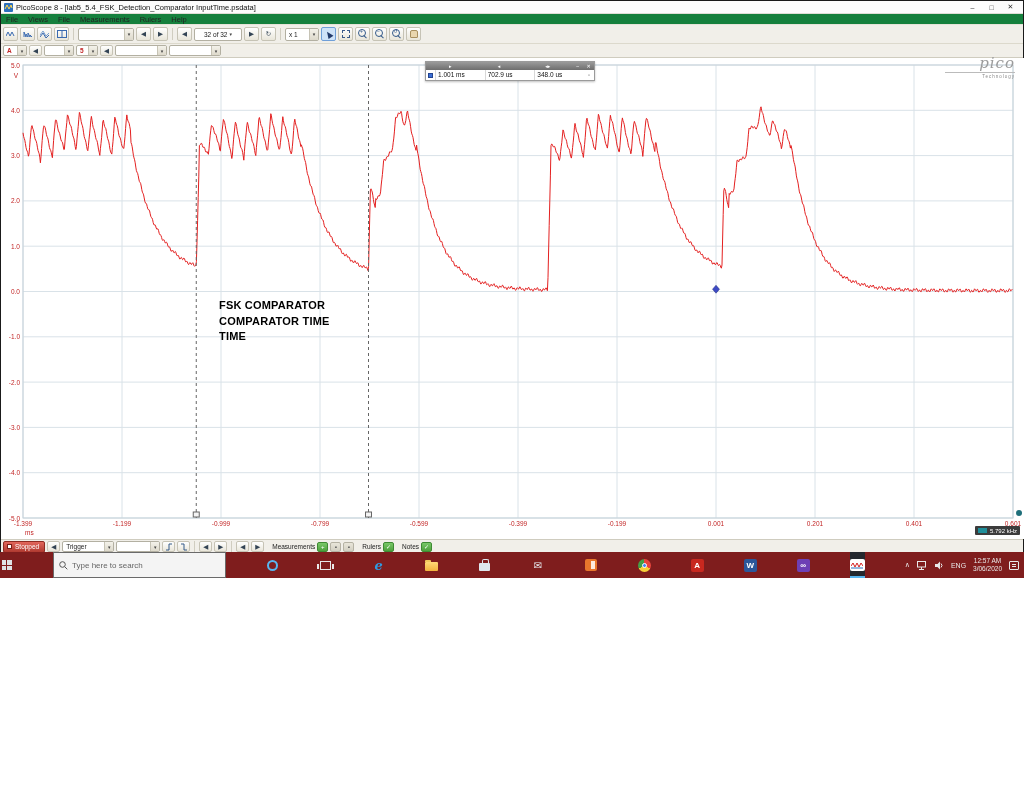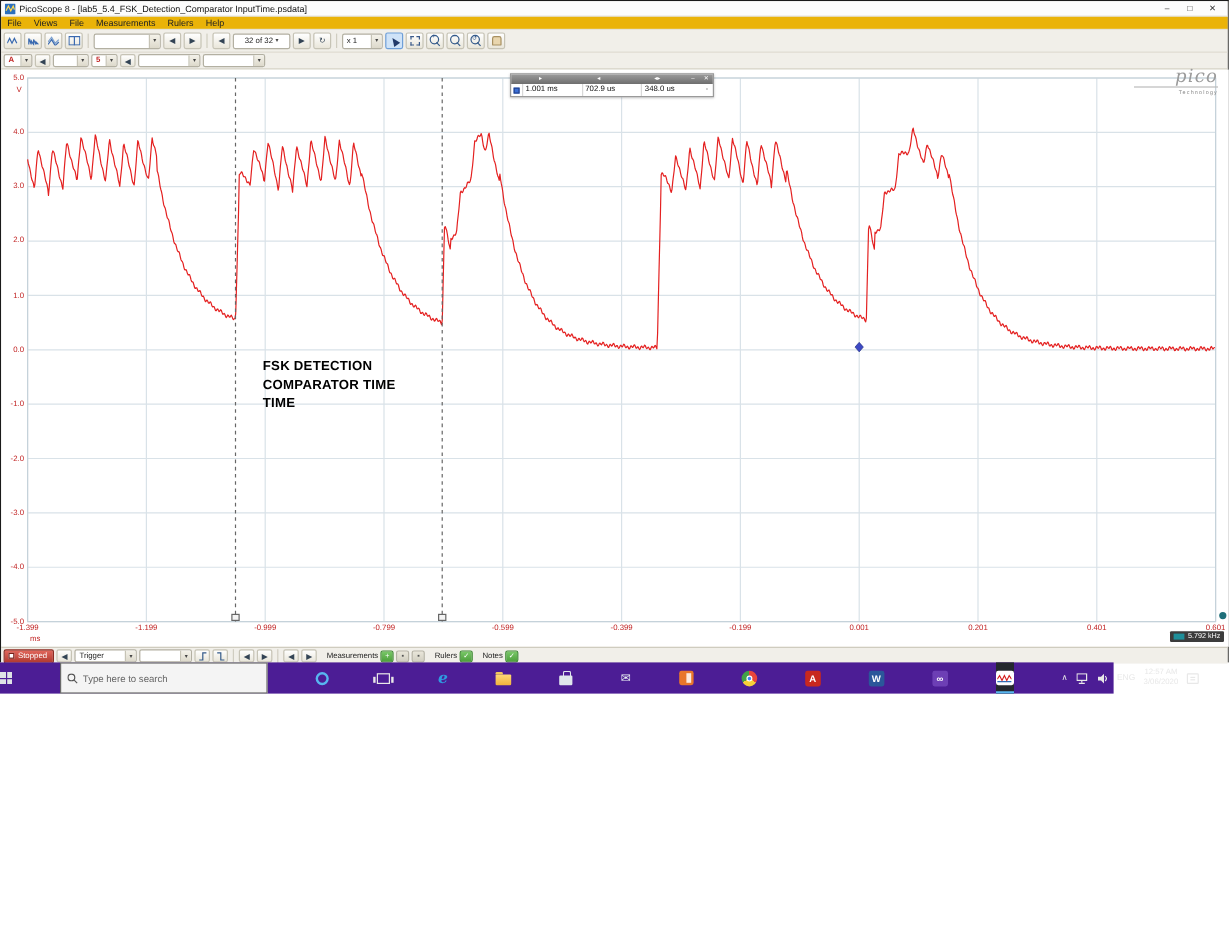--- a/index.html
+++ b/index.html
@@ -2,21 +2,21 @@
 <html><head>
 <meta charset="utf-8">
 <style>
 *{margin:0;padding:0;box-sizing:border-box;}
 html,body{width:1024px;height:788px;background:#fff;font-family:"Liberation Sans","DejaVu Sans",sans-serif;overflow:hidden;position:relative;}
 
 .app{position:absolute;left:0;top:0;width:1024px;height:552px;background:#f1efe9;border:1px solid #1a1a1a;border-bottom:none;}
 .titlebar{position:absolute;left:0;top:0;width:100%;height:13px;background:#fcfcfc;border-bottom:1px solid #e0ded6;display:flex;align-items:center;gap:3px;padding:0 3px;font-size:7.5px;color:#111;}
 .win-controls{margin-left:auto;display:flex;}
 .win-btn{width:19px;height:12px;display:flex;align-items:center;justify-content:center;font-size:7px;color:#333;}
-.menubar{position:absolute;left:0;top:13px;width:100%;height:11px;background:#eab308;border-bottom:1px solid #e6e3d8;display:flex;align-items:flex-end;font-size:7.5px;color:#222;}
+.menubar{position:absolute;left:0;top:13px;width:100%;height:11px;background:#15803d;border-bottom:1px solid #e6e3d8;display:flex;align-items:flex-end;font-size:7.5px;color:#222;}
 .menu-item{padding:0 5px;}
 .toolbar1{position:absolute;left:0;top:24px;width:100%;height:19px;background:#f1efe9;border-bottom:1px solid #dcd9cc;display:flex;align-items:center;gap:2px;padding:0 2px;}
 .toolbar2{position:absolute;left:0;top:43px;width:100%;height:14px;background:#f1efe9;border-bottom:1px solid #cfccbf;display:flex;align-items:center;gap:2px;padding:0 2px;}
 .tbtn{height:14px;min-width:15px;border:1px solid #c6c3b5;border-radius:2px;background:linear-gradient(#ffffff,#e9e6da);display:inline-flex;align-items:center;justify-content:center;font-size:6.5px;color:#345;padding:0 1px;}
 .toolbar2 .tbtn,.bottombar .tbtn{height:11px;min-width:13px;}
 .tbtn.active{background:#cfe3f8;border-color:#6f9fd8;}
 .sep{width:1px;height:12px;background:#d0cdc0;margin:0 2px;}
 .combo{height:13px;border:1px solid #b3b0a2;background:#fff;border-radius:2px;display:inline-flex;align-items:center;font-size:6.5px;color:#222;padding-left:3px;overflow:hidden;}
 .toolbar2 .combo,.bottombar .combo{height:11px;}
 .combo .combo-arrow{margin-left:auto;width:9px;align-self:stretch;background:linear-gradient(#f4f2ea,#ddd9cb);border-left:1px solid #c6c3b5;display:flex;align-items:center;justify-content:center;font-size:5px;color:#444;}
@@ -55,21 +55,21 @@
 .freq-chip{width:9px;height:5px;background:#1f8f9a;}
 .corner-dot{position:absolute;right:3px;top:452px;width:6px;height:6px;border-radius:50%;background:#1f6f7a;}
 
 .bottombar{position:absolute;left:0;top:538px;width:100%;height:14px;background:#f1efe9;border-top:1px solid #cfccbf;display:flex;align-items:center;gap:2px;padding:0 2px;font-size:6.5px;color:#222;}
 .stopped-btn{height:12px;padding:0 5px 0 3px;border-radius:2px;background:linear-gradient(#e2675c,#b03a30);border:1px solid #8d2b22;color:#fff;display:inline-flex;align-items:center;gap:3px;font-size:6.5px;font-family:inherit;}
 .stop-square{width:5px;height:5px;background:#fff;border:1px solid #7a1f18;display:inline-block;}
 .chip{height:10px;min-width:11px;border-radius:2px;display:inline-flex;align-items:center;justify-content:center;font-size:6px;color:#fff;border:1px solid #3e8a33;background:linear-gradient(#79c868,#4da03c);padding:0 1px;font-family:inherit;}
 .chip.gray{background:linear-gradient(#e9e6da,#d2cfc2);border-color:#b5b2a4;color:#555;}
 .bb-label{margin-left:6px;}
 
-.taskbar{position:absolute;left:0;top:552px;width:928px;height:26px;background:#4c1d95;display:flex;align-items:stretch;z-index:5;gap:40px;}
+.taskbar{position:absolute;left:0;top:552px;width:1024px;height:26px;background:#7f1d1d;display:flex;align-items:stretch;z-index:5;gap:40px;}
 .tb-start{width:26px;display:flex;align-items:center;justify-content:center;}
 .win-logo{width:10px;height:10px;display:grid;grid-template-columns:1fr 1fr;grid-template-rows:1fr 1fr;gap:1px;}
 .win-logo i{background:#dfe3e6;}
 .tb-search{width:186px;background:#f4f4f4;border:1px solid #6a6a6a;display:flex;align-items:center;gap:4px;padding:0 5px;}
 .tb-search input{border:none;outline:none;background:transparent;font-size:8px;color:#333;width:148px;font-family:inherit;}
 .tb-search input::placeholder{color:#666;}
 .tb-btn{width:26px;display:flex;align-items:center;justify-content:center;position:relative;}
 .tb-btn.active{background:#24282e;box-shadow:inset 0 -2px 0 #58b6f0;}
 .icon-cortana{width:11px;height:11px;border-radius:50%;border:2px solid #58b6f0;}
 .icon-taskview{width:11px;height:9px;border:1px solid #e8e8e8;position:relative;}
@@ -277,21 +277,21 @@
         <span class="axis-label x-tick" style="left: 517px;">-0.399</span>
         <span class="axis-label x-tick" style="left: 616px;">-0.199</span>
         <span class="axis-label x-tick" style="left: 715px;">0.001</span>
         <span class="axis-label x-tick" style="left: 814px;">0.201</span>
         <span class="axis-label x-tick" style="left: 913px;">0.401</span>
         <span class="axis-label x-tick" style="left: 1012px;">0.601</span>
       </div>
     <span class="axis-label x-unit">ms</span>
 
     <div class="annotation">
-      <div>FSK DETECTION</div>
+      <div>FSK COMPARATOR</div>
       <div>COMPARATOR TIME</div>
       <div>TIME</div>
     </div>
 
     <div class="ruler-legend">
       <div class="rl-header">
         <span class="rl-hcell">▸</span>
         <span class="rl-hcell">◂</span>
         <span class="rl-hcell">◂▸</span>
         <span class="rl-ctrl">–</span>

